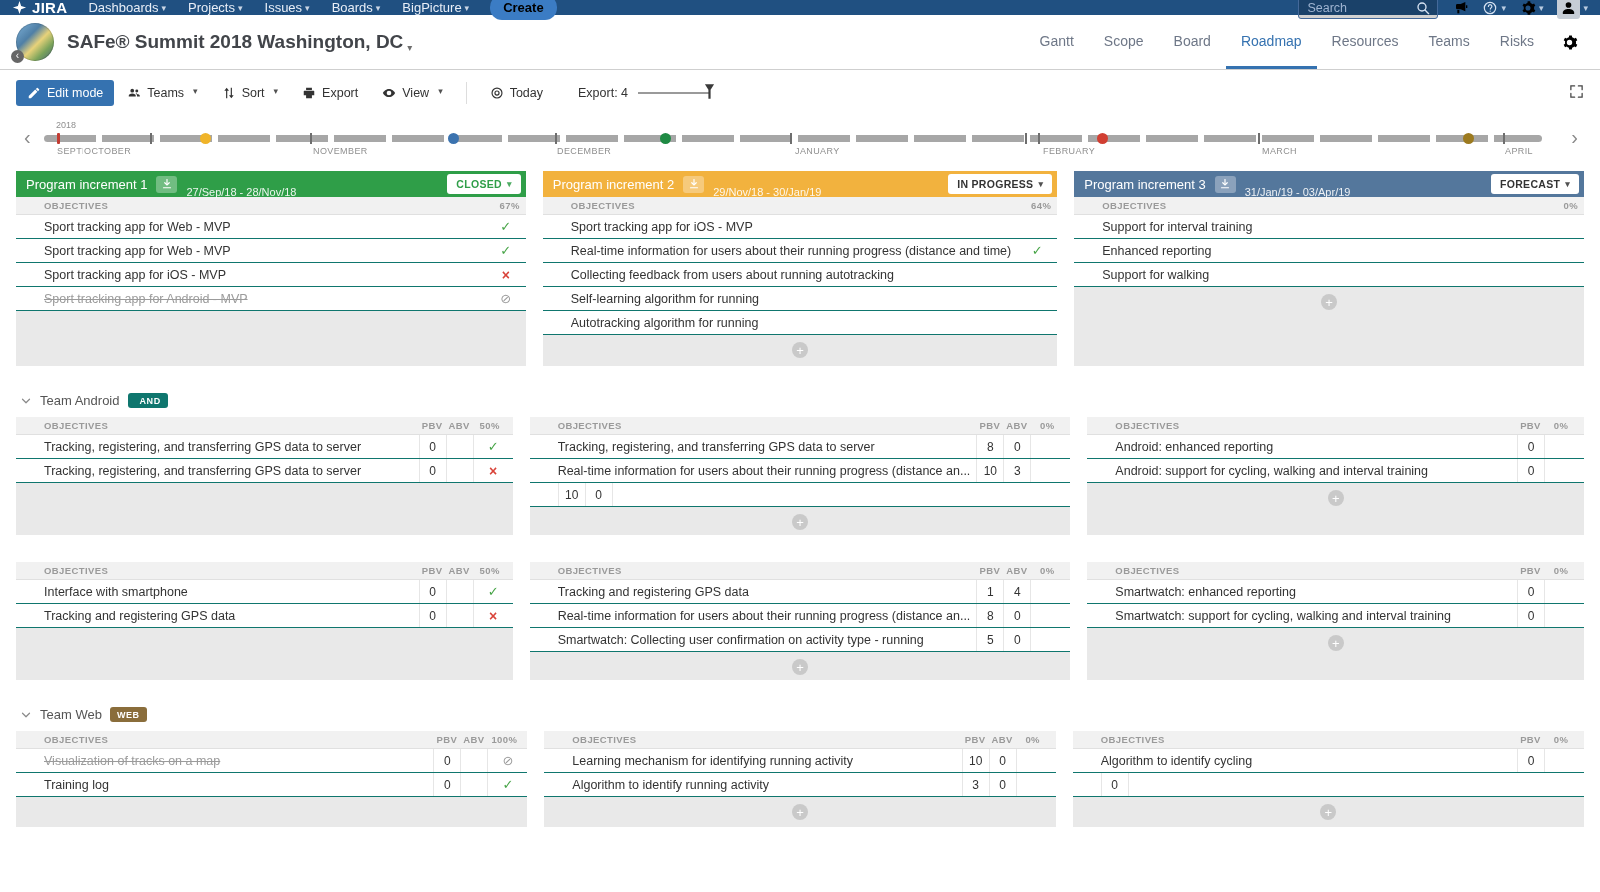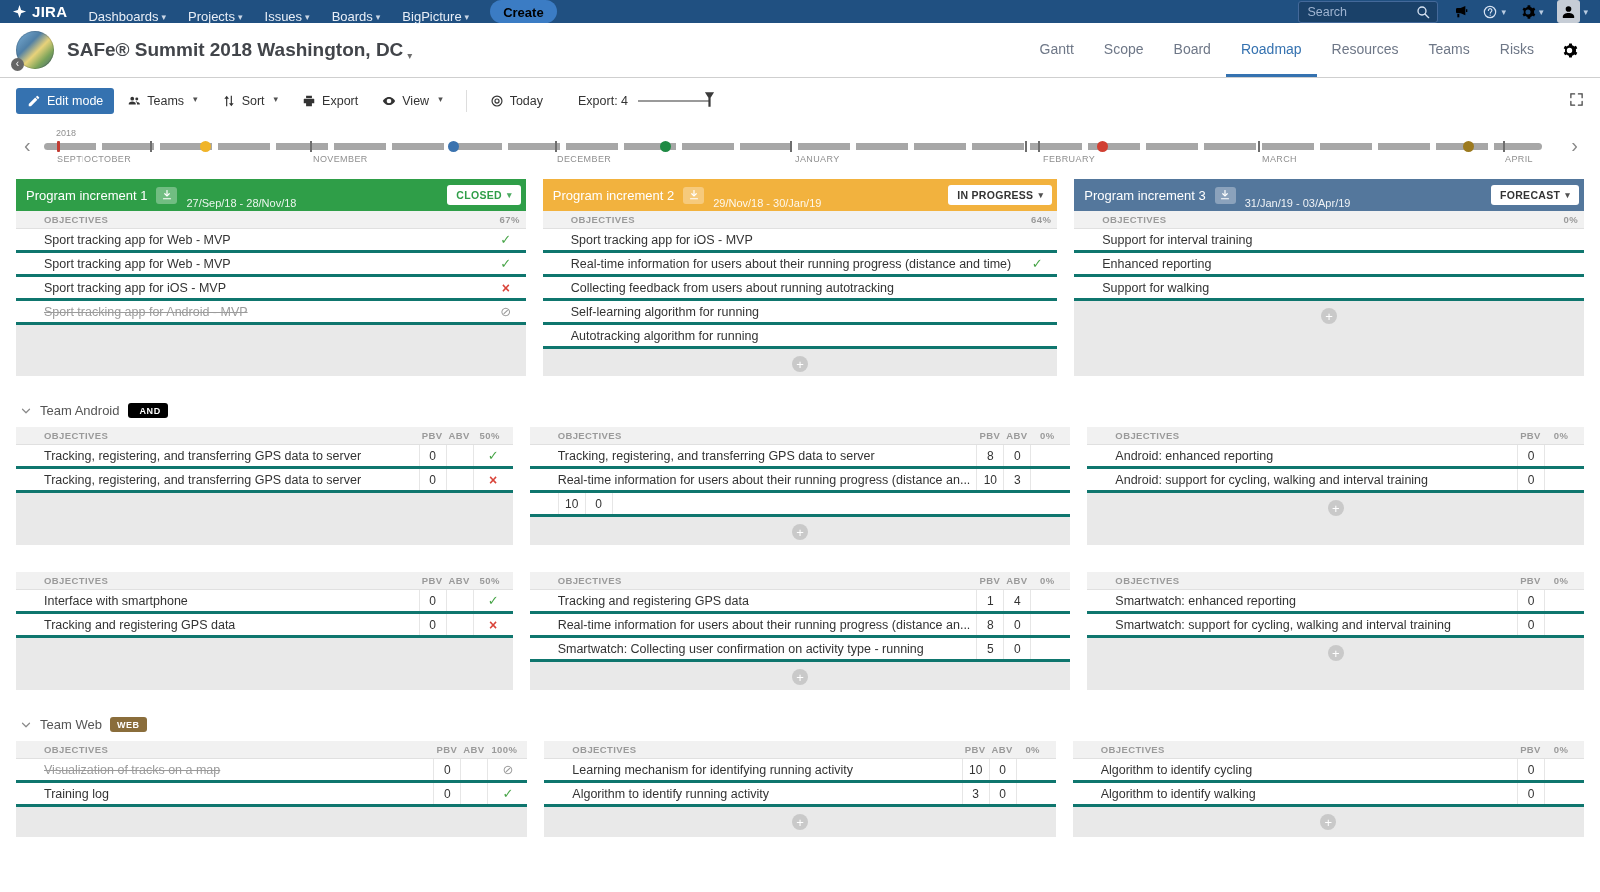--- a/index.html
+++ b/index.html
@@ -4,21 +4,21 @@
 <style>
   * { box-sizing: border-box; margin: 0; padding: 0; }
   html,body { width:1600px; height:892px; overflow:hidden; background:#fff;
     font-family:"Liberation Sans","DejaVu Sans",sans-serif; }
   .ic { display:inline-flex; align-items:center; justify-content:center; }
   .ic svg { width:14px; height:14px; fill:currentColor; }
   .ic.stroke svg { fill:none; stroke:currentColor; stroke-width:2; stroke-linecap:round; stroke-linejoin:round; }
   .caret { font-size:9px; margin-left:3px; opacity:.85; }
 
   
-  .topbar { height:23px; background:#205081; display:flex; padding:0 12px; color:#e8eef7; font-size:13px; }
+  .topbar { height:15px; background:#205081; display:flex; align-items:center; padding:0 12px; color:#e8eef7; font-size:13px; }
   .brand { display:flex; align-items:center; gap:5px; color:#fff; font-weight:bold; font-size:15px; margin-right:10px; letter-spacing:.3px; }
   .brand .ic svg { width:15px; height:15px; }
   .nav-item { height:33px; display:flex; align-items:center; padding:0 11px; cursor:pointer; color:#e8eef7; }
   .create-btn { background:#3b7cc4; color:#000000; font-weight:bold; font-size:13px; border:none; border-radius:12px; padding:5px 13px; margin-left:10px; cursor:pointer; }
   .topbar-right { margin-left:auto; display:flex; align-items:center; gap:14px; }
   .search-box { display:flex; align-items:center; background:rgba(0,0,0,.18); border:1px solid #44699a; border-radius:3px; height:22px; width:140px; padding:0 6px 0 8px; }
   .search-box input { flex:1; background:transparent; border:none; outline:none; color:#d6e2f2; font-size:12.5px; width:100px; }
   .search-box input::placeholder { color:#9fb4d1; }
   .top-icon { display:flex; align-items:center; color:#d6e2f2; cursor:pointer; }
   .top-icon svg { width:16px; height:16px; }
@@ -61,30 +61,30 @@
   .tl-year { position:absolute; top:-15px; left:12px; font-size:9px; color:#8f8f8f; }
   .tl-tick { position:absolute; top:-2px; width:2px; height:11px; background:#6e6e6e; }
   .tl-tick.accent { background:#c23b32; width:3px; border-radius:1px; }
   .tl-dot { position:absolute; top:-2px; width:11px; height:11px; border-radius:50%; cursor:pointer; }
   .tl-month { position:absolute; top:11px; font-size:9px; color:#8f8f8f; letter-spacing:.4px; white-space:nowrap; }
 
   
   .board { padding:4px 16px 0; }
   .cols { display:grid; grid-template-columns:repeat(3,1fr); gap:17px; }
   .block { background:#e9e9e9; display:flex; flex-direction:column; min-height:195px; }
-  .pi-head { height:32px; display:flex; align-items:center; gap:9px; padding:0 5px 0 10px; color:#fff; font-size:13px; }
+  .pi-head { height:26px; display:flex; align-items:center; gap:9px; padding:0 5px 0 10px; color:#fff; font-size:13px; }
   .pi-ico { width:21px; height:17px; border-radius:3px; background:rgba(255,255,255,.32); display:flex; align-items:center; justify-content:center; color:#fff; }
   .pi-ico svg { width:12px; height:12px; fill:none; stroke:currentColor; stroke-width:2.4; stroke-linecap:round; }
   .pi-dates { font-size:11px; opacity:.9;margin-top:16px; }
   .pi-status { margin-left:auto; background:#fff; border:none; border-radius:3px; font-size:10.5px; font-weight:bold; letter-spacing:.3px; padding:4px 9px; cursor:pointer; display:flex; align-items:center; gap:2px; }
   .tbl-head { height:18px; background:#f1f1f1; border-bottom:1px solid #e0e0e0; display:flex; align-items:center; padding-left:28px; font-size:9.5px; font-weight:bold; color:#9a9a9a; letter-spacing:.4px; }
   .tbl-head .grow { flex:1; }
   .th { width:27px; text-align:center; }
   .th.pct { width:40px; padding-right:6px; }
-  .obj-row { height:24px; background:#fff; border-bottom:3px solid #0f766e; display:flex; align-items:center; padding-left:28px; font-size:12.5px; color:#333; cursor:pointer; }
+  .obj-row { height:24px; background:#fff; border-bottom:1px solid #0f766e; display:flex; align-items:center; padding-left:28px; font-size:12.5px; color:#333; cursor:pointer; }
   .obj-text { flex:1; white-space:nowrap; overflow:hidden; text-overflow:ellipsis; padding-right:6px; }
   .obj-text.strike { color:#9b9b9b; text-decoration:line-through; }
   .cell { align-self:stretch; width:27px; display:flex; align-items:center; justify-content:center; font-size:12px; color:#333; border-left:1px solid #e6e6e6; }
   .cell.pct { width:40px; }
   .icell { align-self:stretch; width:40px; display:flex; align-items:center; justify-content:center; }
   .st-check { color:#47a447; font-size:13px; }
   .st-cross { color:#d9443a; font-size:14px; font-weight:bold; }
   .st-ban   { color:#9a9a9a; font-size:13px; }
   .add-row { display:flex; justify-content:center; padding:7px 0 4px; }
   .add-btn { width:16px; height:16px; border-radius:50%; background:#c9c9c9; color:#fff; font-size:13px; line-height:15px; text-align:center; border:none; cursor:pointer; }
@@ -437,21 +437,21 @@
     </div>
   <div id="teams">
       <section class="team">
         <div class="team-head">
           <span class="team-chev">
             <svg viewBox="0 0 24 24">
               <path d="M5 8.5l7 7 7-7"></path>
             </svg>
           </span>
           <span>Team Android</span>
-          <span class="team-badge" style="background: #000000; padding-left: 12px;">AND</span>
+          <span class="team-badge" style="background: #0f766e; padding-left: 12px;">AND</span>
         </div>
         <div class="cols">
           <div class="block">
             <div class="tbl-head">
               <span>OBJECTIVES</span>
               <span class="grow"></span>
               <span class="th">PBV</span>
               <span class="th">ABV</span>
               <span class="th pct">50%</span>
             </div>
@@ -678,21 +678,20 @@
               <span class="grow"></span>
               <span class="th">PBV</span>
               <span class="th pct">0%</span>
             </div>
             <div class="obj-row">
               <span class="obj-text">Algorithm to identify cycling</span>
               <span class="cell">0</span>
               <span class="cell pct"></span>
             </div>
             <div class="obj-row">
-              <span class="obj-text">Algorithm to identify walking</span>
               <span class="cell">0</span>
               <span class="cell pct"></span>
             </div>
             <div class="add-row">
               <button class="add-btn">+</button>
             </div>
             <div class="fill"></div>
           </div>
         </div>
       </section>

